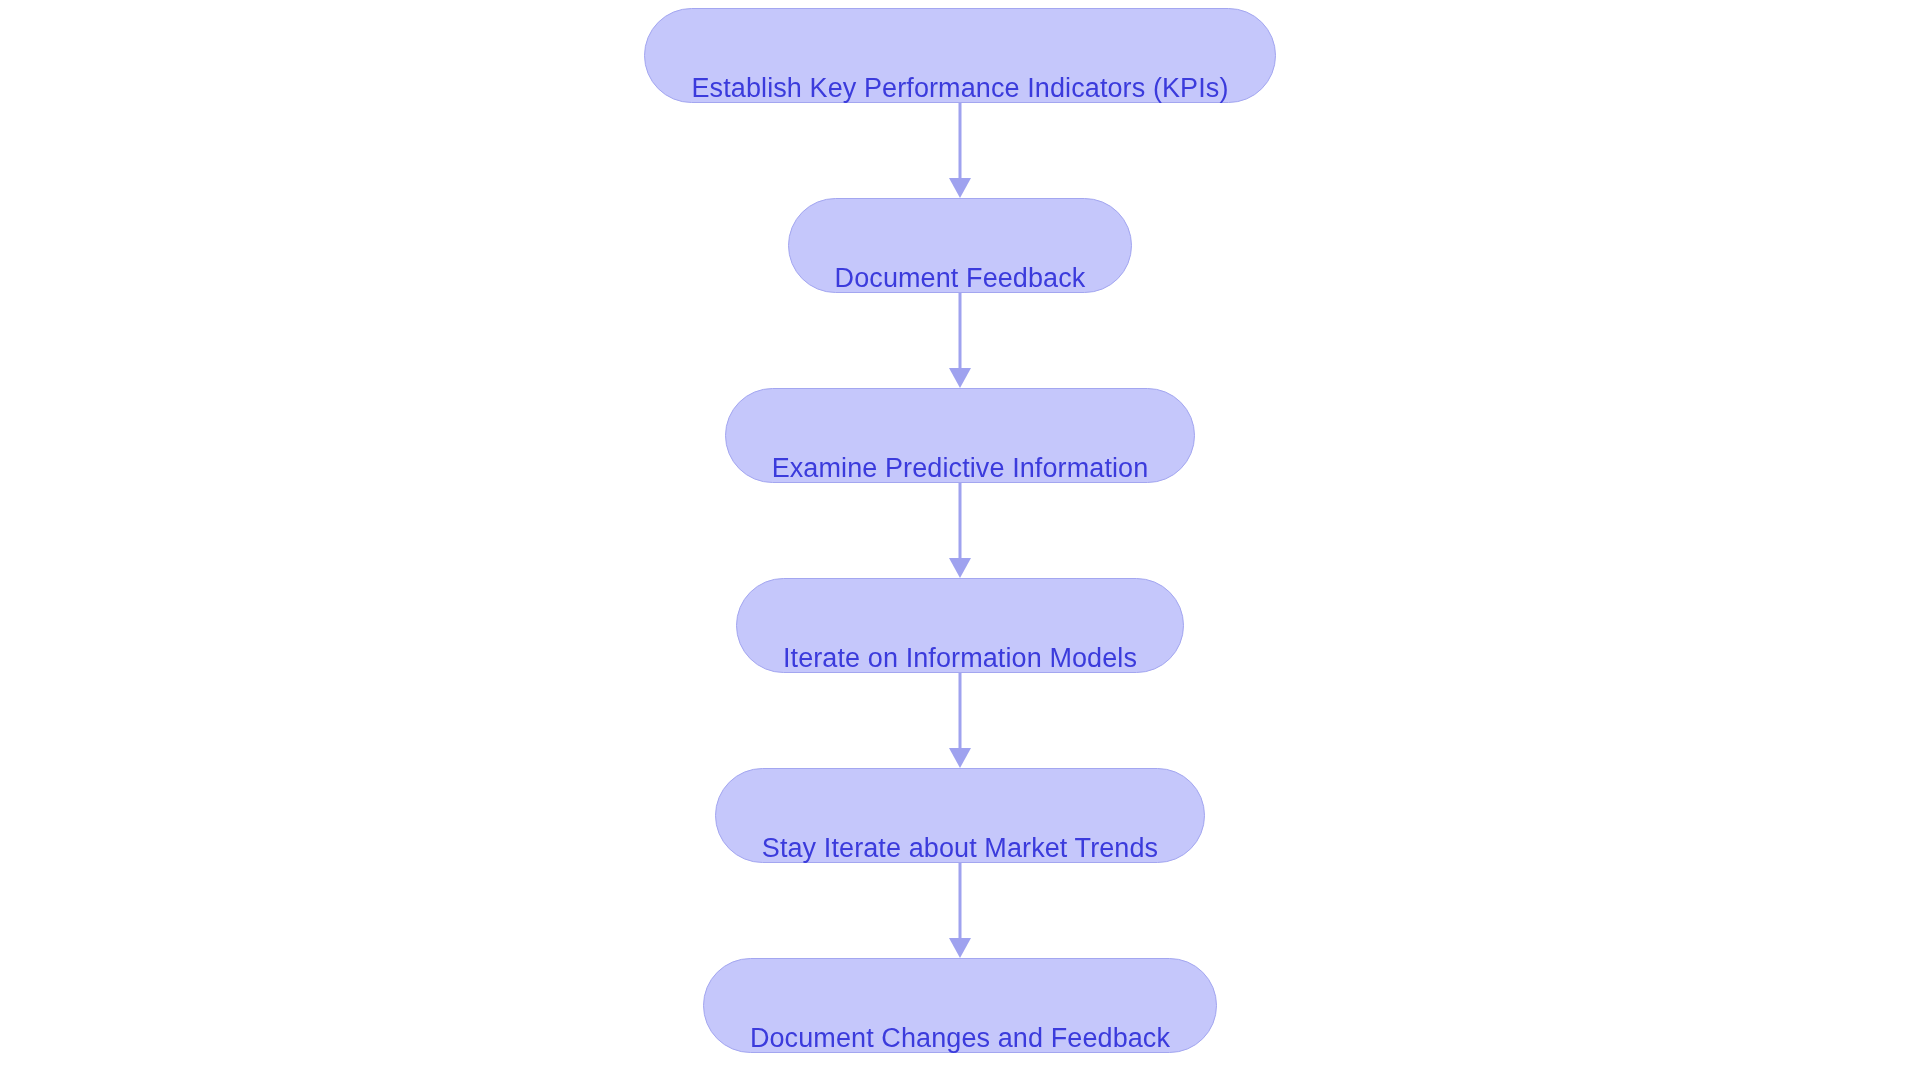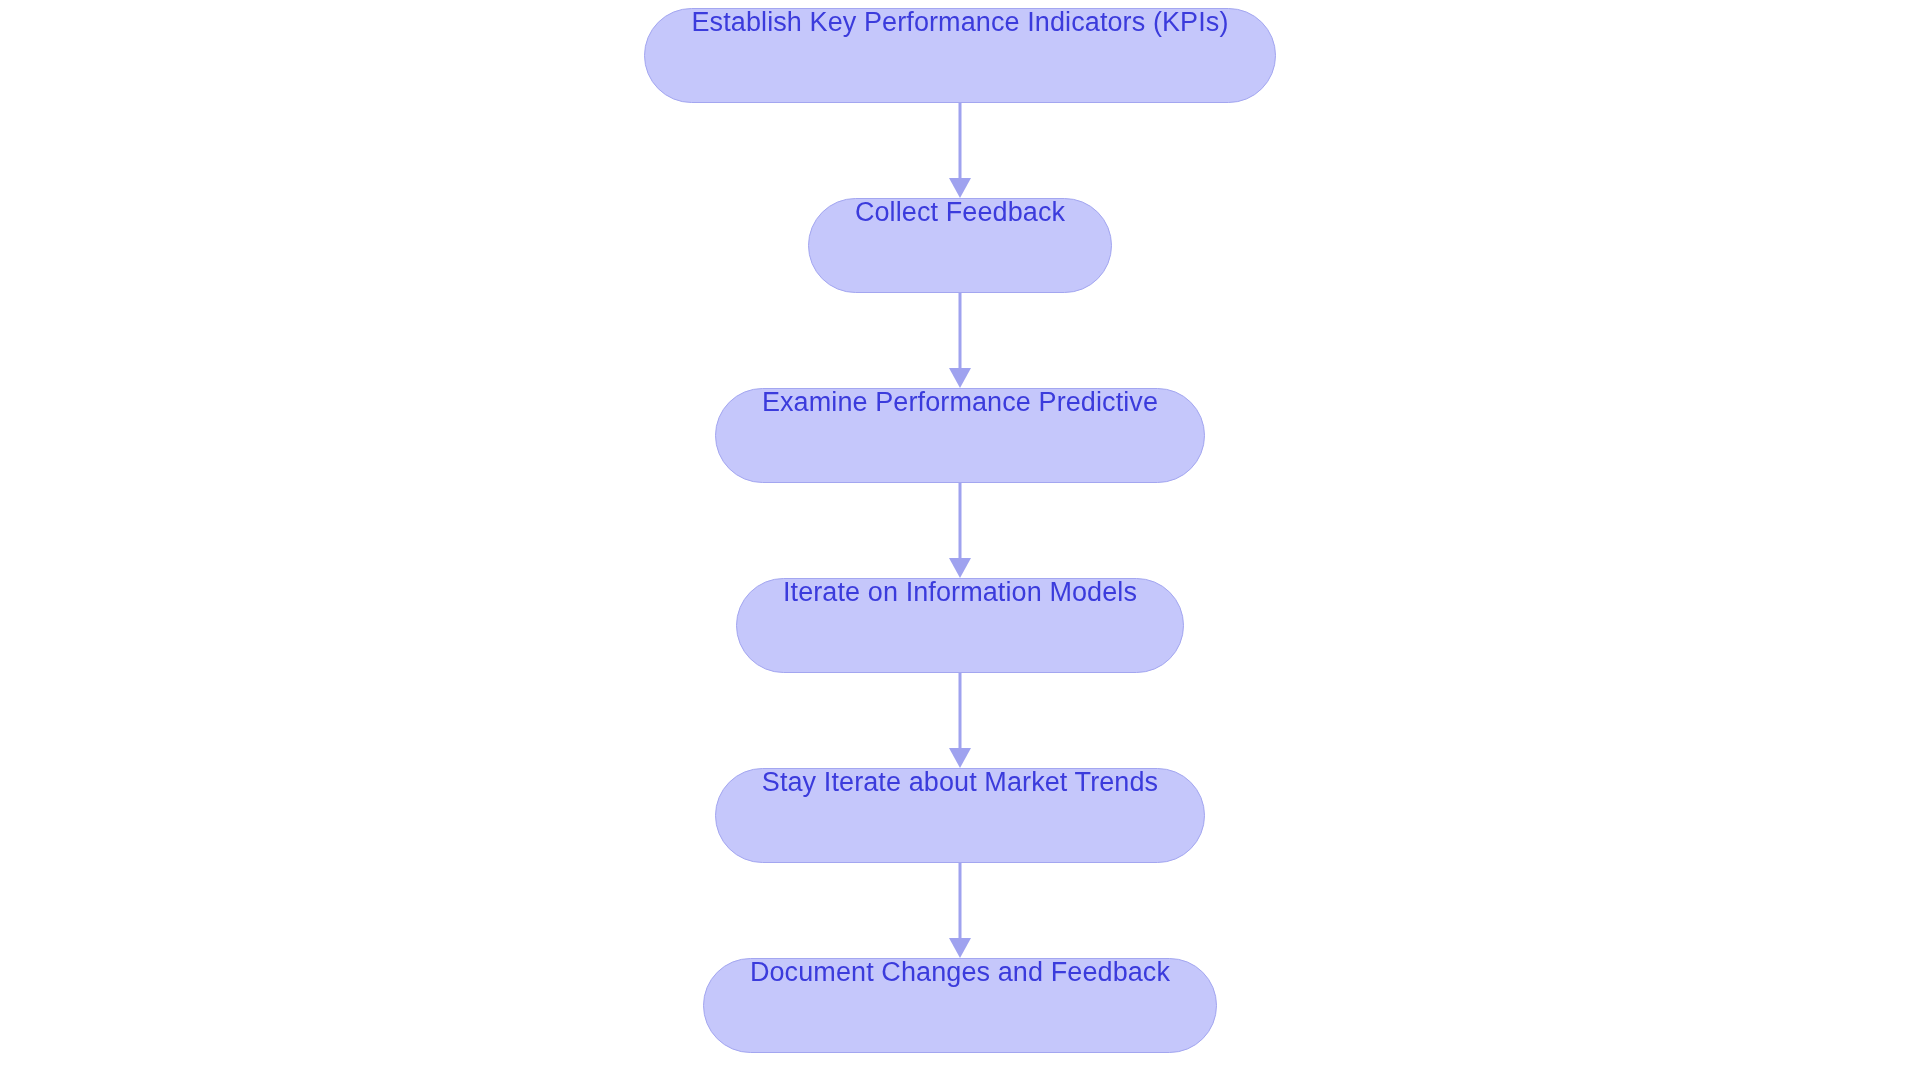--- a/index.html
+++ b/index.html
@@ -30,21 +30,21 @@
     height: 1083px;
     display: flex;
     flex-direction: column;
     align-items: center;
   }
 
   .node {
     box-sizing: border-box;
     height: 95px;
     display: flex;
-    align-items: flex-start;
+    align-items: flex-end;
     justify-content: center;
     background: #c5c7fb;
     border: 1.5px solid #a3a6f0;
     border-radius: 48px;
     padding: 0 46px;
     flex: 0 0 auto;
   }
 
   .node-label {
     color: #3b3bdc;
@@ -94,30 +94,30 @@
     <div class="node">
       <span class="node-label">Establish Key Performance Indicators (KPIs)</span>
     </div>
 
     <div class="connector">
       <div class="line"></div>
       <div class="arrowhead"></div>
     </div>
 
     <div class="node">
-      <span class="node-label">Collect Feedback</span>
+      <span class="node-label">Document Feedback</span>
     </div>
 
     <div class="connector">
       <div class="line"></div>
       <div class="arrowhead"></div>
     </div>
 
     <div class="node">
-      <span class="node-label">Examine Performance Predictive</span>
+      <span class="node-label">Examine Predictive Information</span>
     </div>
 
     <div class="connector">
       <div class="line"></div>
       <div class="arrowhead"></div>
     </div>
 
     <div class="node">
       <span class="node-label">Iterate on Information Models</span>
     </div>

